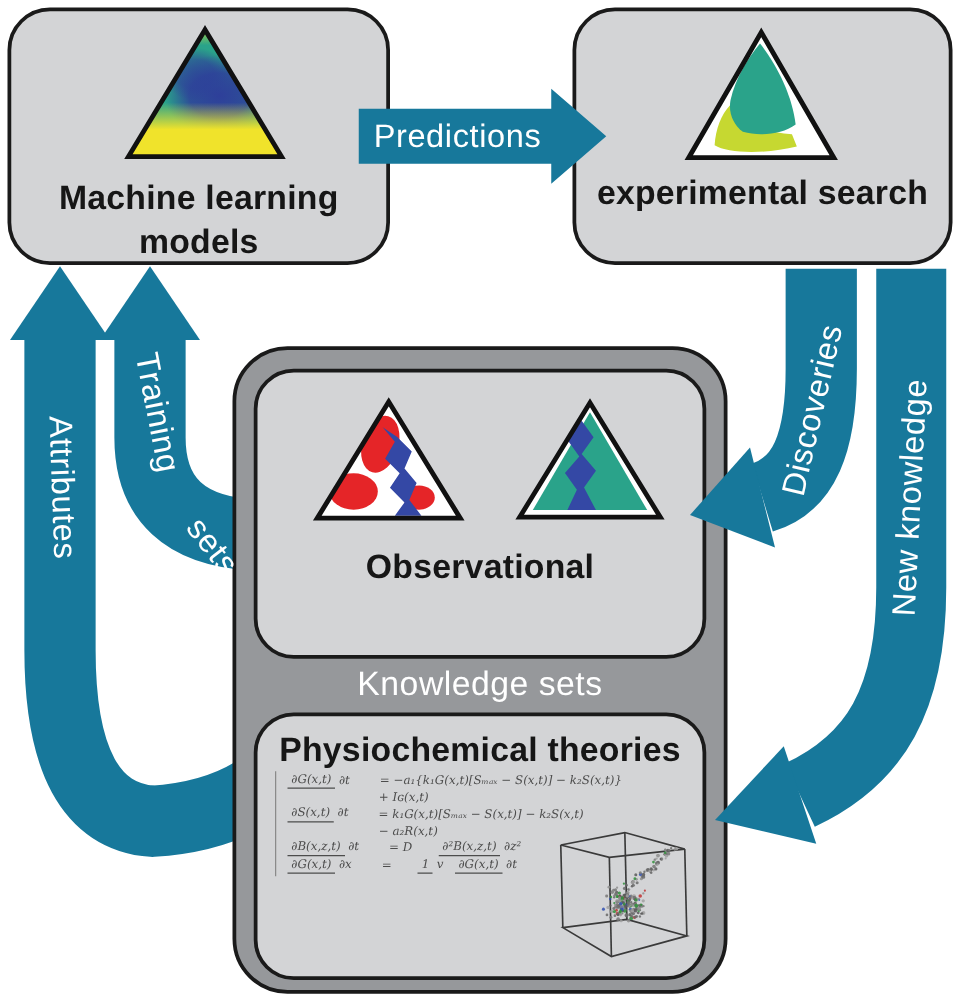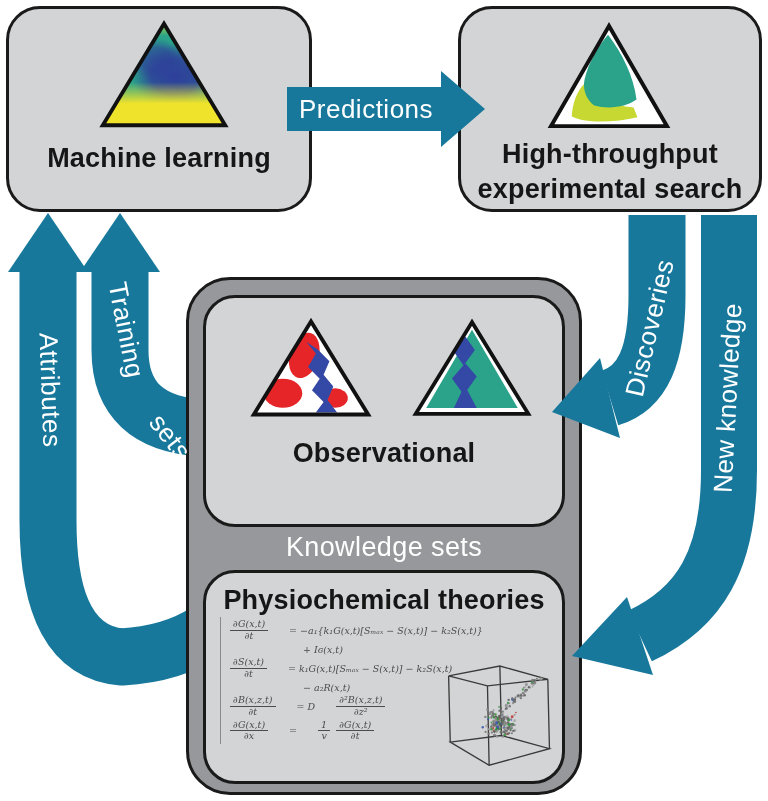--- a/index.html
+++ b/index.html
@@ -25,21 +25,21 @@
                  white-space:nowrap; z-index:4; letter-spacing:0.5px; }
 
   .tri-svg { position:absolute; }
 
   
   .equations { position:absolute; left:14px; top:44px; width:255px;
                font-family:"DejaVu Serif", serif; font-style:italic;
                font-size:9.5px; color:#4c4c4c; border-left:1px solid #8a8a8a; padding-left:6px; }
   .eqrow { display:flex; align-items:center; margin:2px 0; white-space:nowrap; }
   .eqrow.indent { margin-left:58px; }
-  .frac { display:inline-flex; flex-direction:column; align-items:center; margin:0 3px; line-height:1.15; }
+  .frac { display:inline-flex; flex-direction:row; align-items:center; margin:0 3px; line-height:1.15; }
   .frac .num { border-bottom:1px solid #4c4c4c; padding:0 3px; }
   .frac .den { padding:0 3px; }
   .etext { margin:0 18px; }
 
   .cube-wrap { position:absolute; left:236px; top:76px; width:124px; height:130px; }
 </style>
 </head>
 <body>
 
 <div class="canvas">
@@ -77,39 +77,39 @@
         <rect width="140" height="116" fill="#2AA38A"></rect>
         <rect width="140" height="18" fill="url(#mlapex)"></rect>
         <ellipse cx="82" cy="60" rx="46" ry="34" fill="url(#mlnavy)"></ellipse>
         <ellipse cx="62" cy="42" rx="28" ry="22" fill="url(#mlnavy)" opacity="0.7"></ellipse>
         <rect y="66" width="140" height="50" fill="url(#mlyel)"></rect>
       </g>
       <polygon points="70,5 6,111 134,111" fill="none" stroke="#111" stroke-width="4"></polygon>
     </svg>
     <div class="box-label" style="top:132px;">
       <span class="ln">Machine learning</span>
+      <span class="ln">models</span>
     </div>
   </div>
 
   <div class="panel" style="left:458px; top:6px; width:304px; height:206px;">
     <svg class="tri-svg" style="left:84px; top:12px;" width="128" height="110" viewBox="0 0 130 112">
       <defs>
           <clipPath id="htclip">
             <polygon points="65,5 6,107 124,107"></polygon>
           </clipPath>
         </defs>
       <g clip-path="url(#htclip)">
         <rect width="130" height="112" fill="#ffffff"></rect>
         <path d="M40,64 C50,80 68,86 90,88 L94,98 C70,104 38,104 27,97 C28,84 32,72 40,64 Z" fill="#C6D831"></path>
         <path d="M64,14 C78,32 90,56 93,80 C82,88 64,90 50,86 C42,80 38,70 40,60 C44,42 54,26 64,14 Z" fill="#2AA38A"></path>
       </g>
       <polygon points="65,5 6,107 124,107" fill="none" stroke="#111" stroke-width="4"></polygon>
     </svg>
     <div class="box-label" style="top:128px;">
-      <span class="ln">High-throughput</span>
       <span class="ln">experimental search</span>
     </div>
   </div>
 
   <div class="panel" style="left:186px; top:277px; width:396px; height:518px; background:#96989B; border-radius:44px;">
 
     <div class="inner-panel" style="left:14px; top:15px; width:362px; height:232px;">
       <svg class="tri-svg" style="left:42px; top:18px;" width="126" height="104" viewBox="0 0 130 106">
         <defs>
             <clipPath id="loclip">

